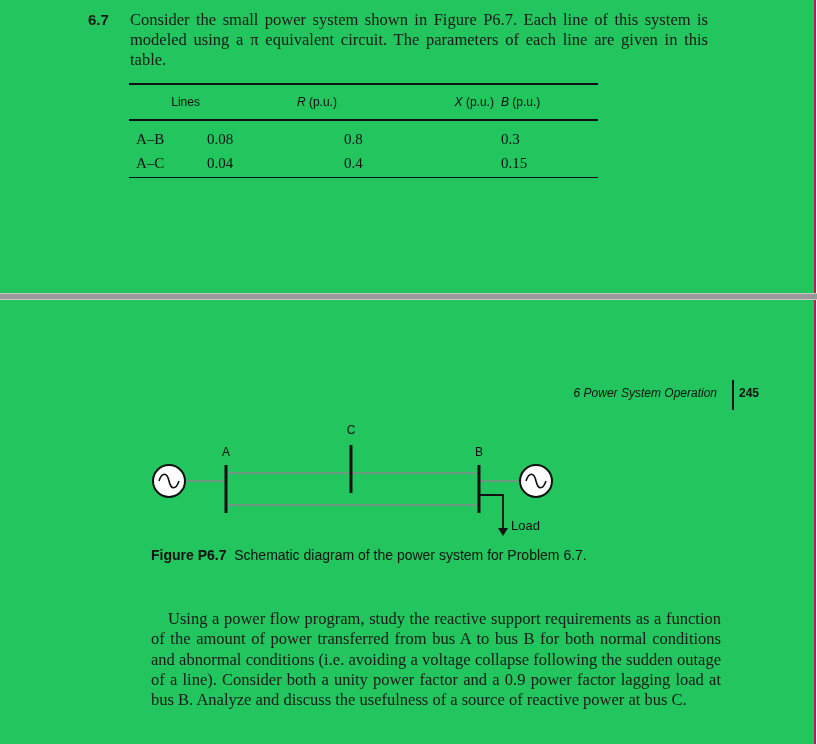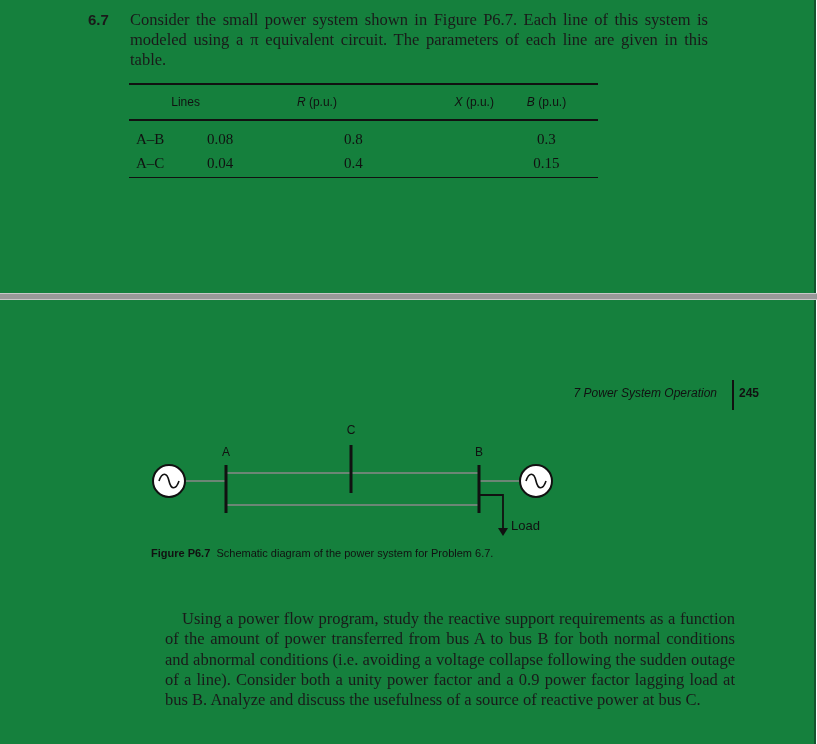--- a/index.html
+++ b/index.html
@@ -1,49 +1,49 @@
 <!DOCTYPE html>
 <html><head>
   <meta charset="utf-8">
   <style>
     html, body { margin: 0; padding: 0; }
     body {
       width: 817px; height: 744px; position: relative; overflow: hidden;
       background: #ffffff; color: #111;
     }
-    .page { position: absolute; left: 0; width: 814px; background: #15803d; border-right: 2px solid #14532d; text-decoration: underline; }
+    .page { position: absolute; left: 0; width: 814px; background: #22c55e; border-right: 2px solid #be185d; text-decoration: underline; }
     .page-top { top: 0; height: 293px; }
     .page-bottom { top: 300px; height: 444px; }
     .page-gap { position: absolute; left: 0; top: 293px; width: 817px; height: 7px; background: #999999; border-top: 1px solid #c8c8c8; border-bottom: 1px solid #c8c8c8; box-sizing: border-box; }
 
     .problem { position: absolute; left: 88px; top: 10px; width: 620px; font-family: "Liberation Serif", serif; font-size: 16.5px; line-height: 20px; color: #1a1a1a; }
     .problem-num { position: absolute; left: 0; top: 0; font-family: "Liberation Sans", sans-serif; font-weight: bold; font-size: 15px; }
     .problem-text { margin-left: 42px; text-align: justify; }
 
     .table-wrap { position: absolute; left: 129px; top: 83px; width: 469px; }
     table { border-collapse: collapse; width: 100%; font-size: 12px; }
     thead tr { border-top: 2px solid #111; border-bottom: 2px solid #111; }
     th { font-family: "Liberation Sans", sans-serif; font-weight: normal; text-align: right; height: 34px; padding: 0 0 0 7px; font-size: 12px; }
     th i { font-style: italic; }
     td { font-family: "Liberation Serif", serif; font-size: 15px; height: 24px; padding: 0 0 0 7px; }
     tbody tr:first-child td { padding-top: 6px; }
     tbody tr:last-child td { padding-bottom: 2px; }
     tbody { border-bottom: 1px solid #111; }
     .col-r { width: 130px; } .col-x { width: 150px; }
-    th.col-b, td.col-b { text-align: center; padding-right: 6px; }
+    th.col-b, td.col-b { text-align: left; padding-right: 6px; }
 
     .running-head { position: absolute; right: 97px; top: 86px; font-family: "Liberation Sans", sans-serif; font-style: italic; font-size: 12px; color: #111; }
     .head-rule { position: absolute; left: 732px; top: 80px; width: 2px; height: 30px; background: #111; }
     .page-number { position: absolute; left: 739px; top: 86px; font-family: "Liberation Sans", sans-serif; font-weight: bold; font-size: 12px; }
 
     .diagram { position: absolute; left: 140px; top: 110px; width: 440px; height: 130px; }
-    .caption { position: absolute; left: 151px; top: 247px; font-family: "Liberation Sans", sans-serif; font-size: 11px; color: #111; }
+    .caption { position: absolute; left: 151px; top: 247px; font-family: "Liberation Sans", sans-serif; font-size: 14px; color: #111; }
     .caption b { font-weight: bold; }
 
-    .body-text { position: absolute; left: 151px; top: 309px; width: 570px; font-family: "Liberation Serif", serif; font-size: 16.5px; line-height: 20.3px; text-align: justify; text-indent: 17px; color: #1a1a1a; margin-left: 14px; }
+    .body-text { position: absolute; left: 151px; top: 309px; width: 570px; font-family: "Liberation Serif", serif; font-size: 16.5px; line-height: 20.3px; text-align: justify; text-indent: 17px; color: #1a1a1a; }
   </style>
 </head>
 <body>
 
 <div class="page page-top">
   <div class="problem">
     <span class="problem-num">6.7</span>
     <div class="problem-text">Consider the small power system shown in Figure P6.7. Each line of this system is modeled using a π equivalent circuit. The parameters of each line are given in this table.</div>
   </div>
 
@@ -71,21 +71,21 @@
           <td class="col-b">0.15</td>
         </tr>
       </tbody>
     </table>
   </div>
 </div>
 
 <div class="page-gap"></div>
 
 <div class="page page-bottom">
-  <span class="running-head">7  Power System Operation</span>
+  <span class="running-head">6  Power System Operation</span>
   <div class="head-rule"></div>
   <span class="page-number">245</span>
 
   <svg class="diagram" viewBox="0 0 440 130" width="440" height="130" font-family="Liberation Sans, sans-serif">
 
     <g stroke="#888" stroke-width="1.3" fill="none">
       <line x1="32" y1="71" x2="86" y2="71"></line>
       <line x1="86" y1="63" x2="339" y2="63"></line>
       <line x1="86" y1="95" x2="339" y2="95"></line>
       <line x1="339" y1="71" x2="382" y2="71"></line>

